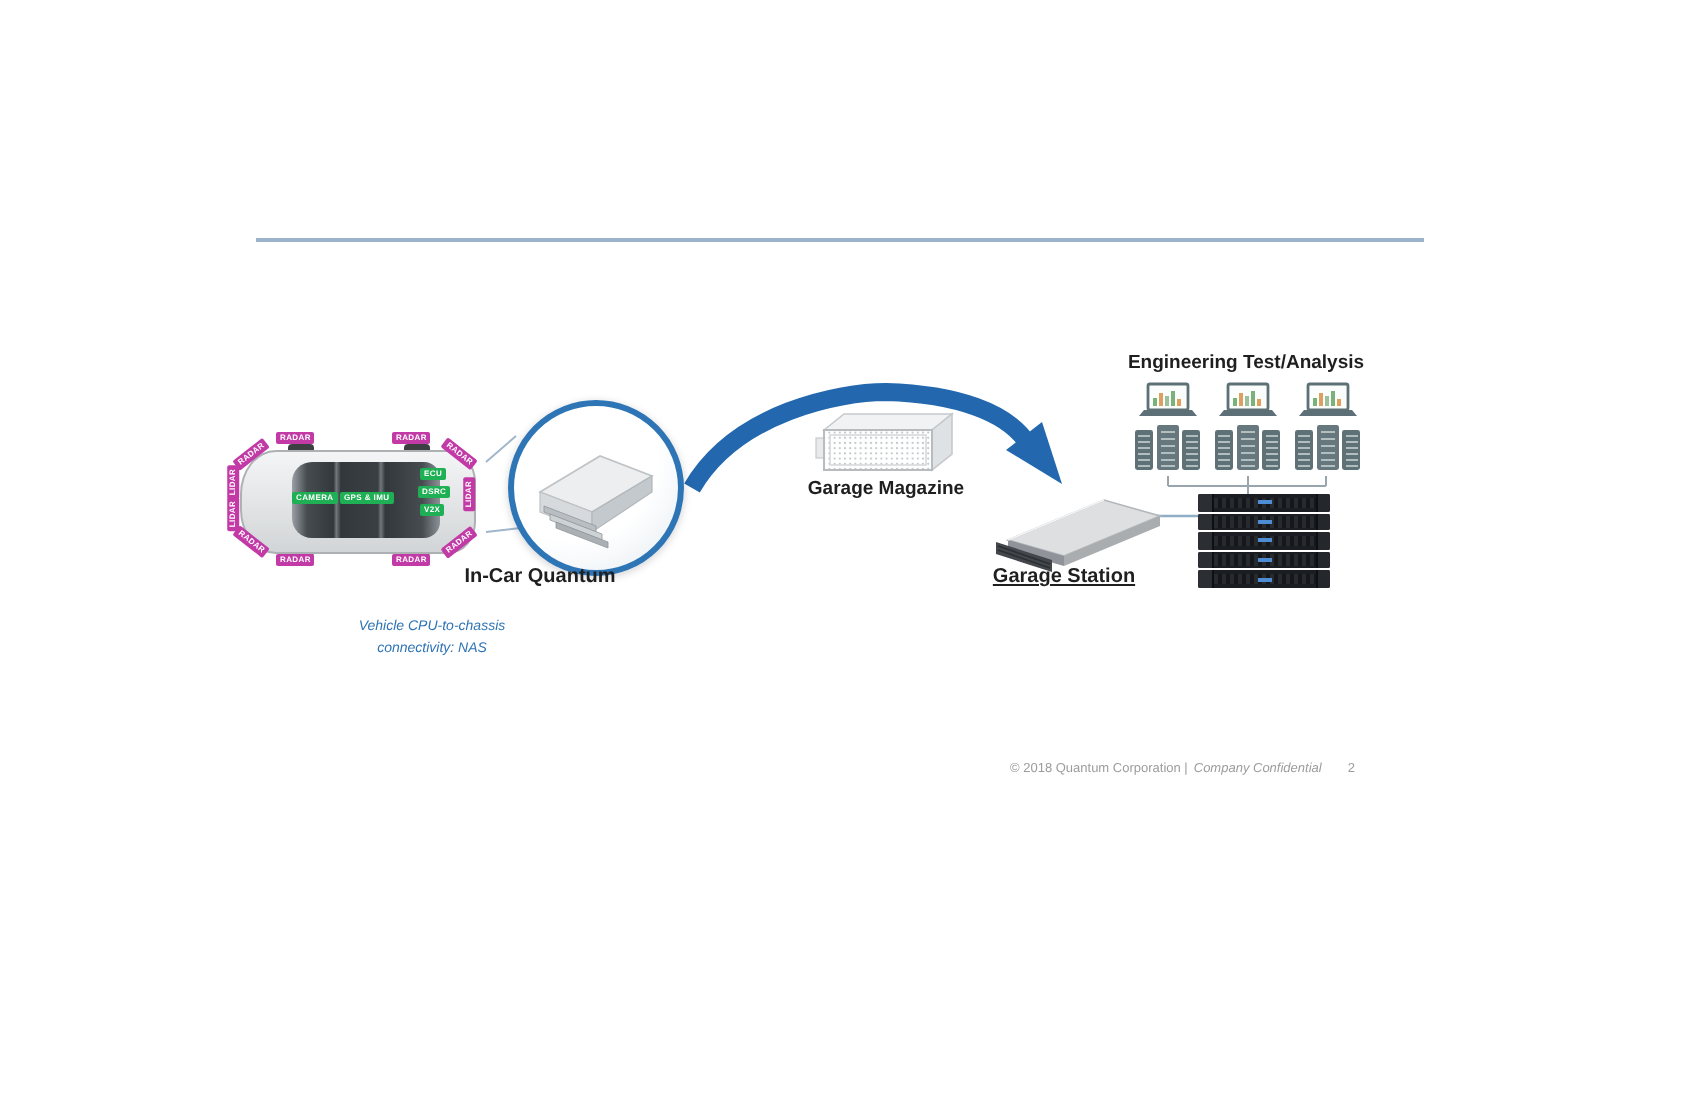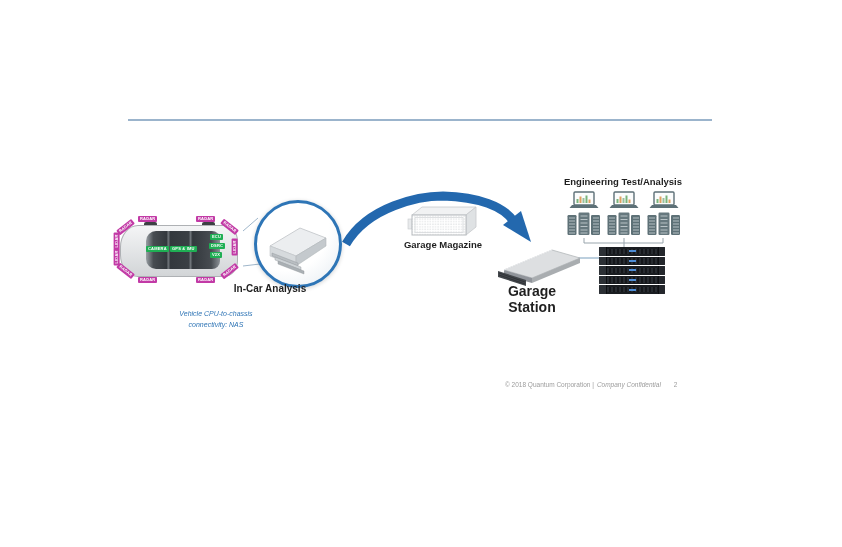--- a/index.html
+++ b/index.html
@@ -25,21 +25,21 @@
   .magnifier{position:absolute;left:254px;top:200px;width:82px;height:82px;border-radius:50%;
     border:3px solid var(--circle-blue);
     background:radial-gradient(circle at 35% 30%,#ffffff 55%,#e4ebf1);
     box-shadow:0 1px 4px rgba(0,0,0,.18);}
   .magnifier svg{position:absolute;left:3px;top:3px;}
 
   
   .diagram-label{position:absolute;font-weight:700;color:#1f1f1f;text-align:center;}
   .lbl-incar{left:222px;top:283px;width:96px;font-size:10px;}
   .lbl-drivemag{left:395px;top:239px;width:96px;font-size:9.5px;}
-  .lbl-garage{left:484px;top:283px;width:96px;font-size:14px;}
+  .lbl-garage{left:484px;top:283px;width:96px;font-size:10px;text-decoration:underline;}
   .lbl-eng{left:553px;top:176px;width:140px;font-size:9.5px;}
 
   .note{position:absolute;left:168px;top:309px;width:96px;text-align:center;
     font-size:7px;font-style:italic;color:var(--note-blue);line-height:1.5;}
 
   
   .drive-magazine-icon{position:absolute;left:406px;top:205px;}
   .garage-station-icon{position:absolute;left:496px;top:242px;}
 
   
@@ -135,21 +135,21 @@
 
   <svg class="garage-station-icon" width="88" height="46" viewBox="0 0 88 46">
     <polygon points="8,28 56,8 84,16 36,36" fill="#dddfe1" stroke="#b4b7ba" stroke-width="0.8"></polygon>
     <polygon points="36,36 84,16 84,21 36,41" fill="#a9adb0"></polygon>
     <polygon points="8,28 36,36 36,41 8,33" fill="#90949a"></polygon>
     <polygon points="2,29 30,38 30,44 2,35" fill="#43474b"></polygon>
     <path d="M3 31 L29 40 M3 33 L29 42" stroke="#2c2f33" stroke-width="0.8"></path>
     <path d="M8 28 L56 8" stroke="#f4f5f6" stroke-width="0.8"></path>
   </svg>
 
-  <div class="diagram-label lbl-incar">In-Car Analysis</div>
+  <div class="diagram-label lbl-incar">In-Car Quantum</div>
   <div class="diagram-label lbl-drivemag">Garage Magazine</div>
   <div class="diagram-label lbl-garage">Garage Station</div>
   <div class="diagram-label lbl-eng">Engineering Test/Analysis</div>
 
   <div class="note">
     <div>Vehicle CPU-to-chassis</div>
     <div>connectivity: NAS</div>
   </div>
 
   <div class="workstations" id="workstations">

